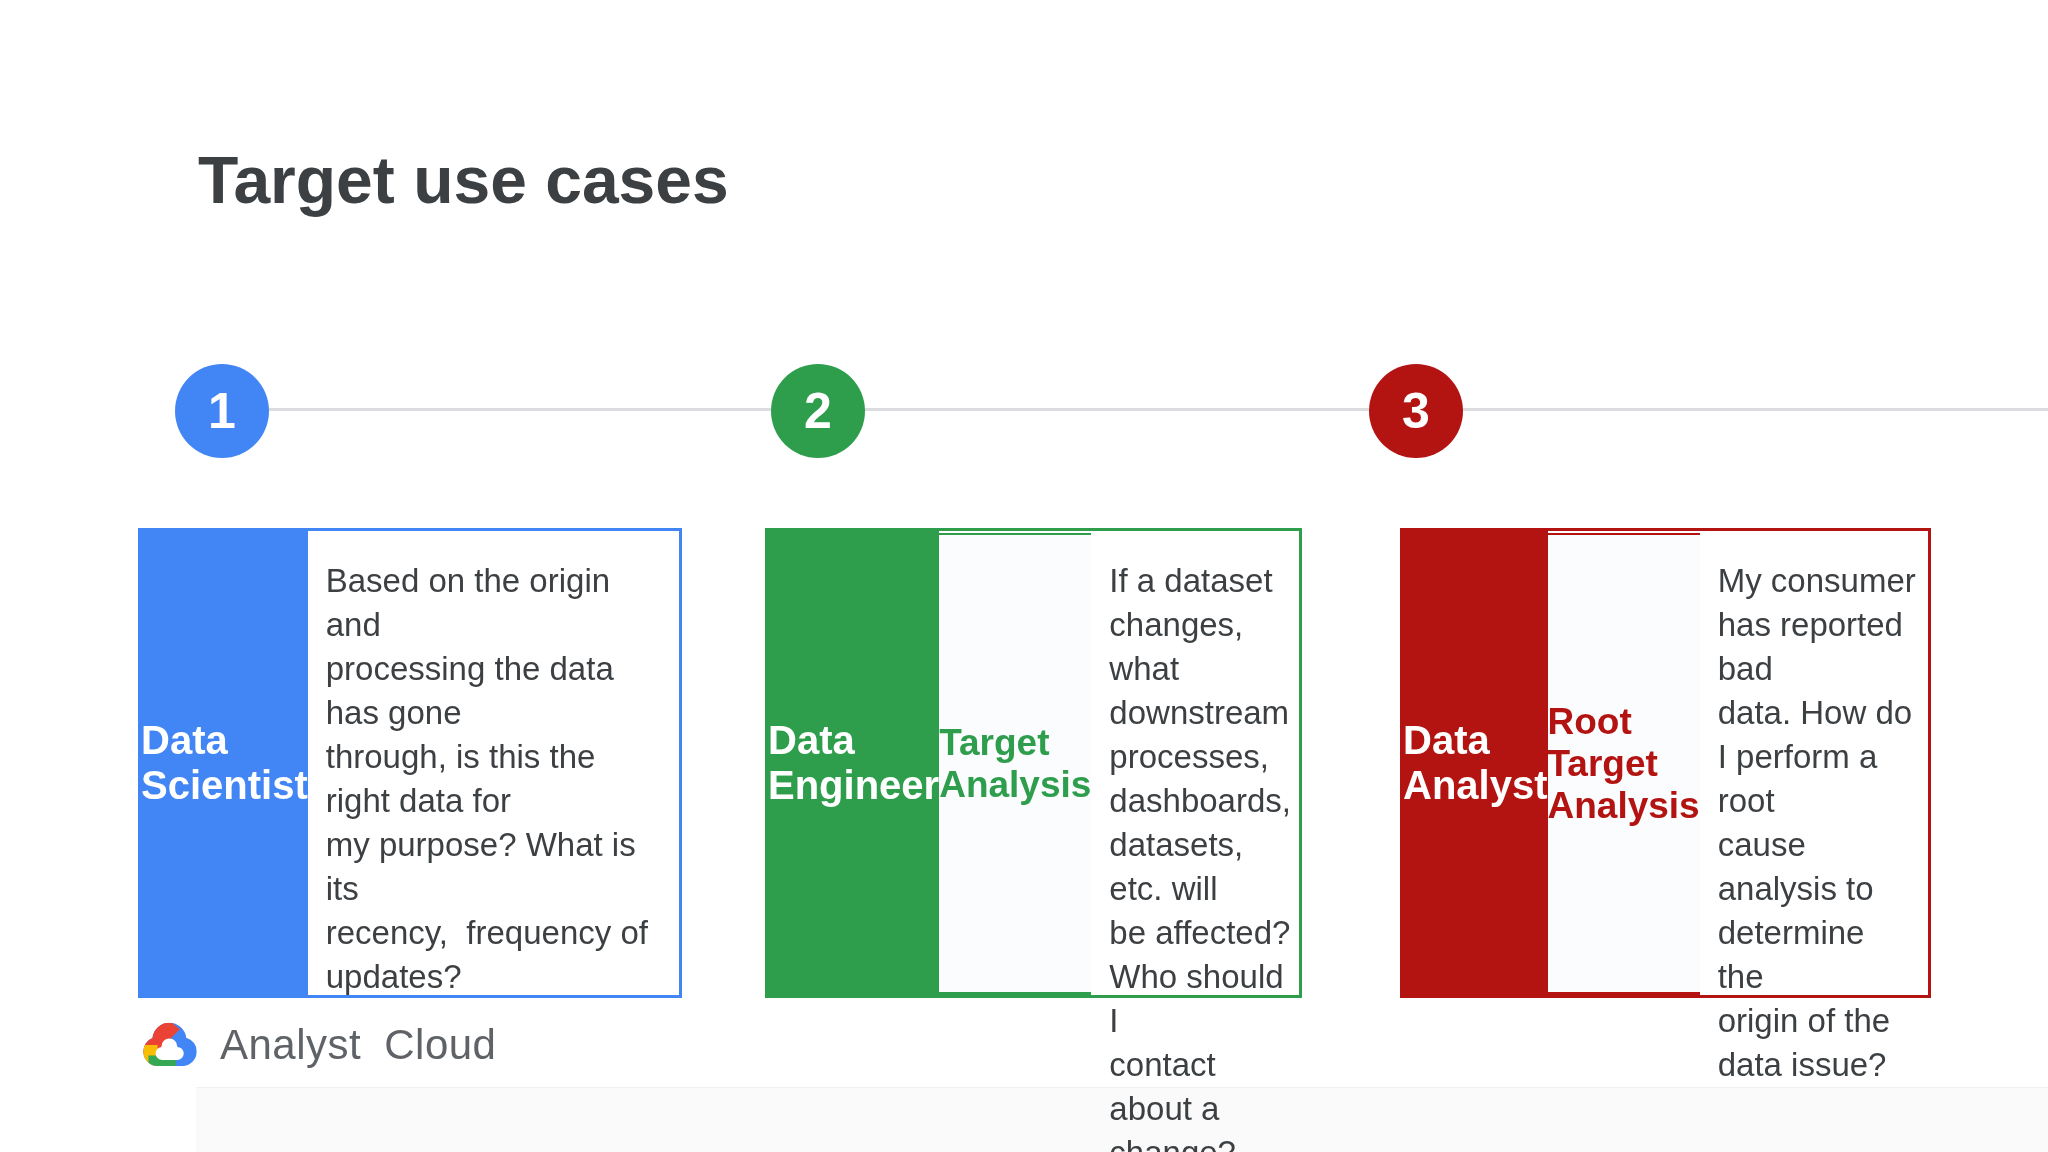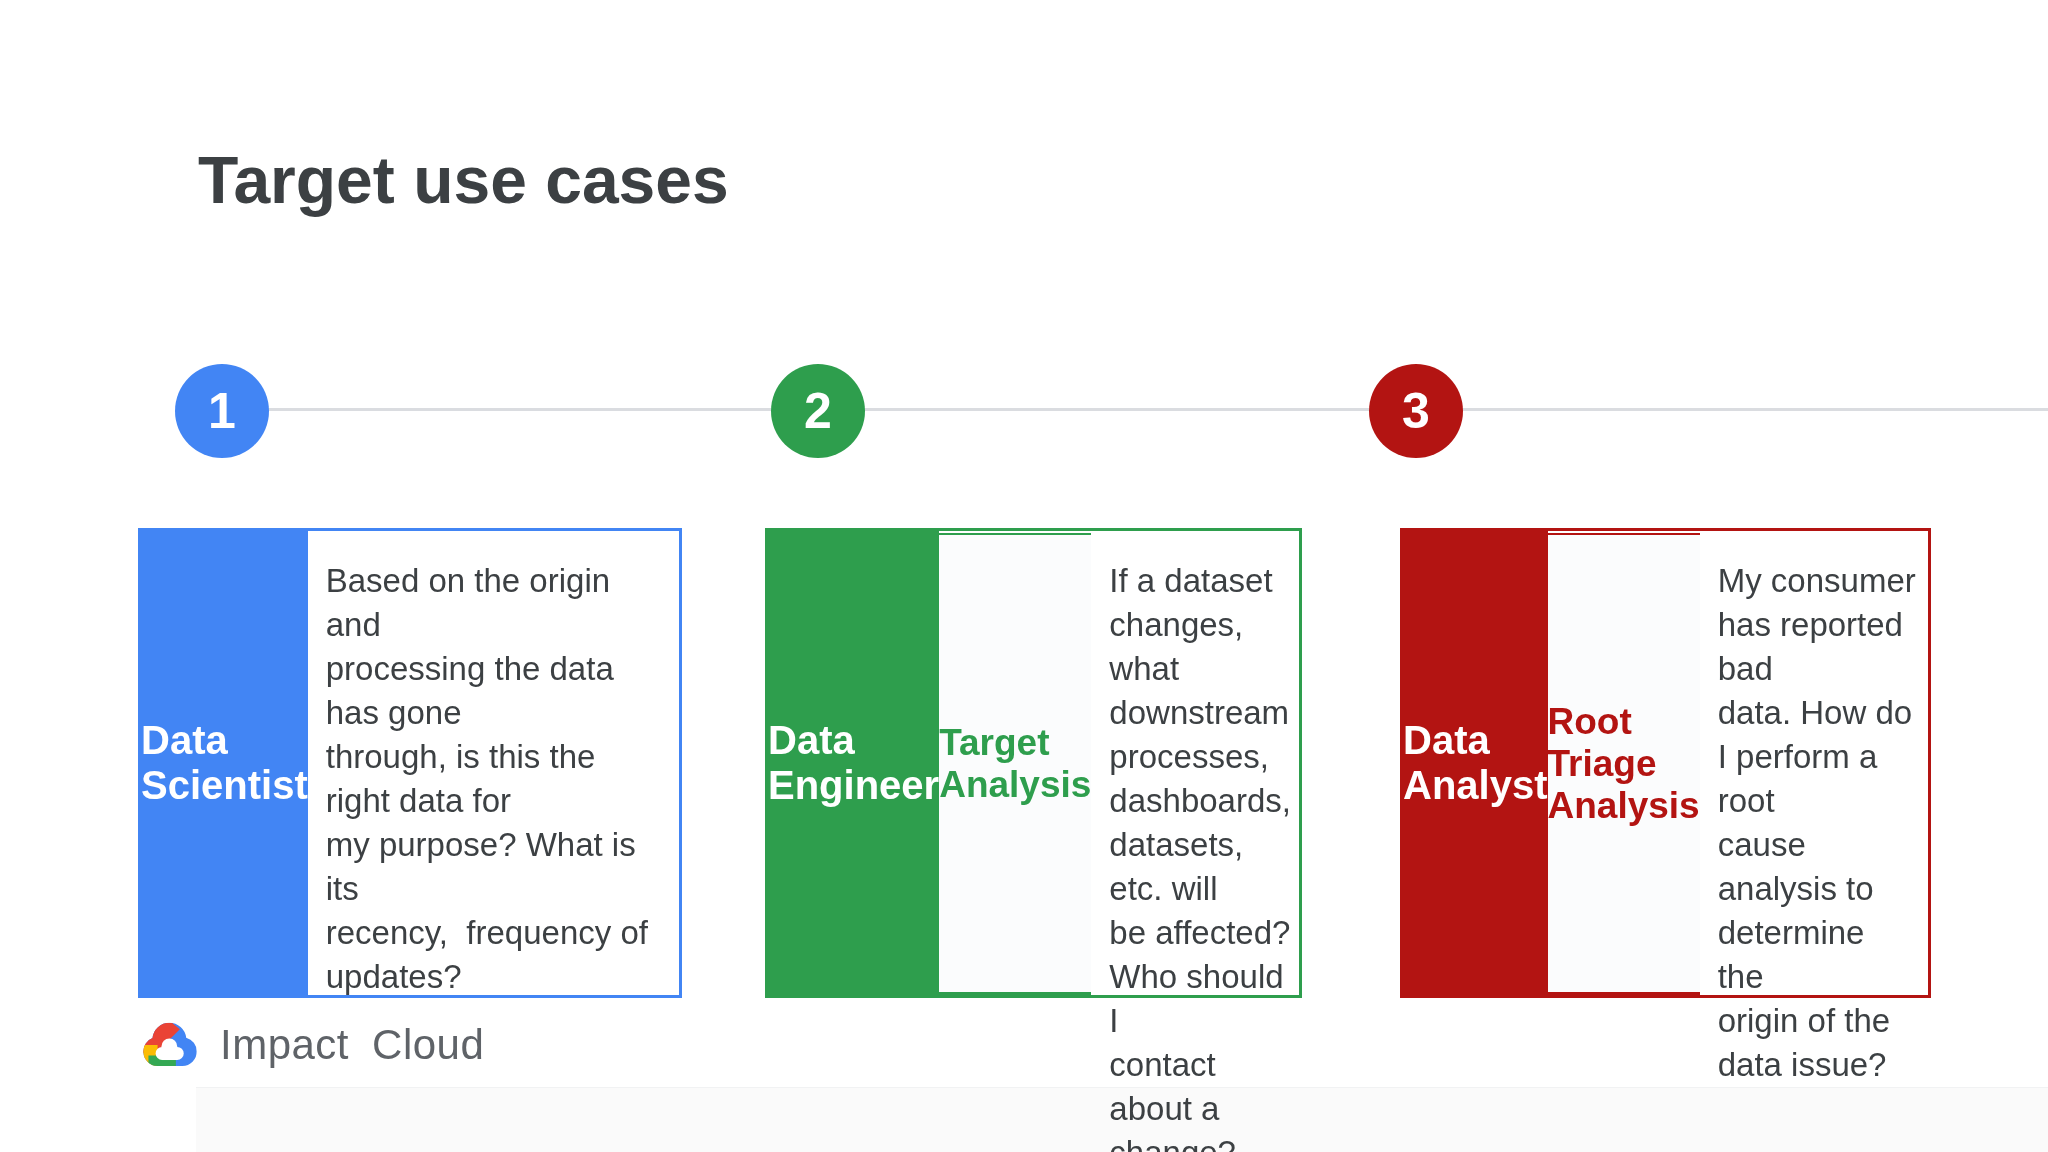--- a/index.html
+++ b/index.html
@@ -87,21 +87,21 @@
     <div class="card-usecase">Target Analysis</div>
     <div class="card-desc">If a dataset changes, what
 downstream processes,
 dashboards, datasets, etc. will
 be affected? Who should I
 contact about a change?</div>
   </div>
 
   <div class="step-card pos-k3" style="--c: #B31412;">
     <div class="card-role">Data Analyst</div>
-    <div class="card-usecase">Root Triage Analysis</div>
+    <div class="card-usecase">Root Target Analysis</div>
     <div class="card-desc">My consumer has reported bad
 data. How do I perform a root
 cause analysis to determine the
 origin of the data issue?</div>
   </div>
 
   <div class="logo">
     <svg class="logo-icon" viewBox="0 0 98 80">
       <defs>
         <clipPath id="cloudClip">
@@ -118,17 +118,17 @@
         <polygon points="16,56 58,56 58,80 16,80" fill="#34A853"></polygon>
         <g fill="#ffffff">
           <circle cx="37" cy="53" r="10"></circle>
           <circle cx="60" cy="53" r="10"></circle>
           <circle cx="48" cy="42" r="12"></circle>
           <rect x="37" y="45" width="23" height="18"></rect>
         </g>
       </g>
     </svg>
     <div class="logo-text">
-      <span class="g-word">Impact</span><span class="c-word">Cloud</span>
+      <span class="g-word">Analyst</span><span class="c-word">Cloud</span>
     </div>
   </div>
 
 </div>
 
 </body></html>

